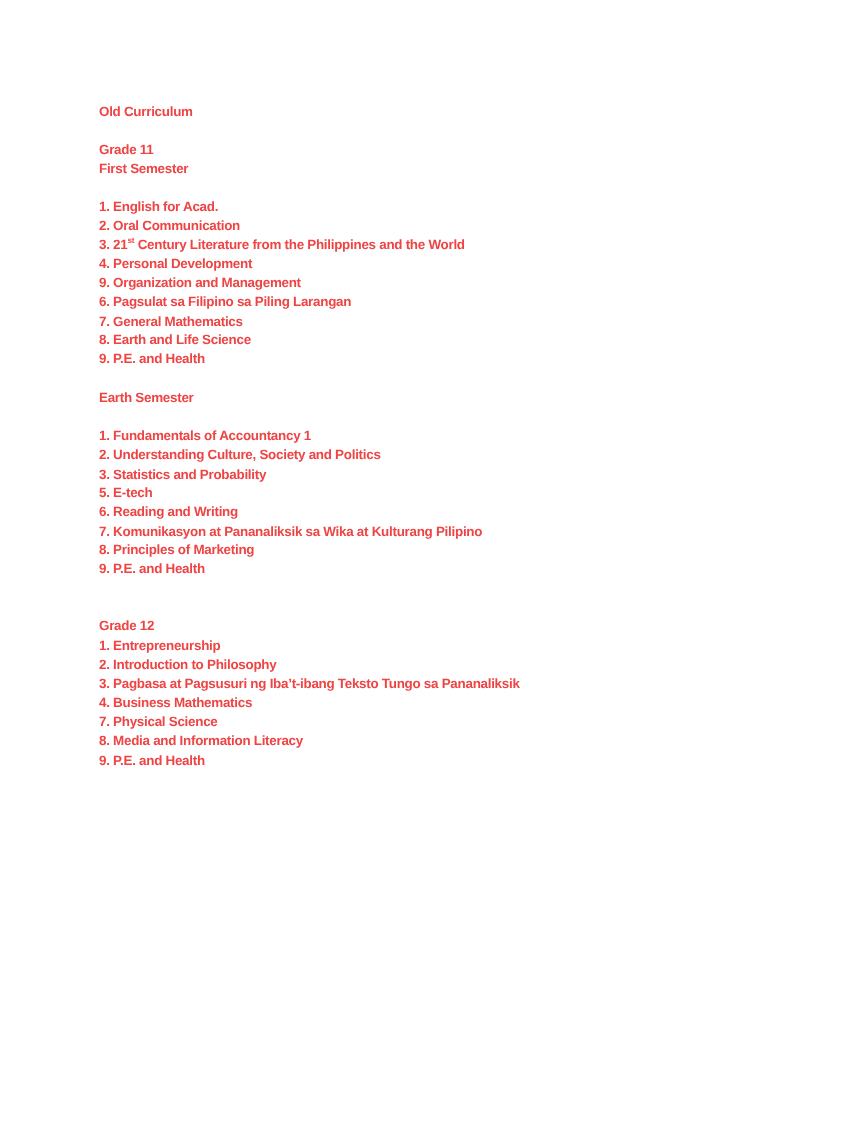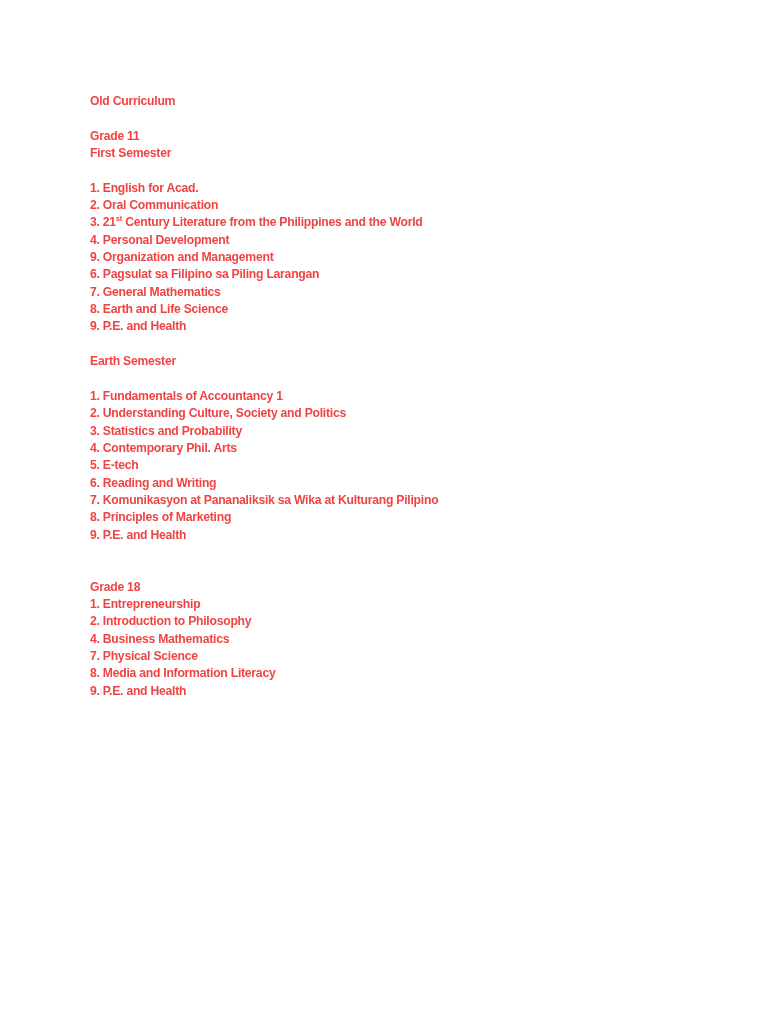--- a/index.html
+++ b/index.html
@@ -41,31 +41,31 @@
   </div>
   <div class="blank"></div>
 
   <div class="line heading">Earth Semester</div>
   <div class="blank"></div>
 
   <div>
     <div class="line item">1. Fundamentals of Accountancy 1</div>
     <div class="line item">2. Understanding Culture, Society and Politics</div>
     <div class="line item">3. Statistics and Probability</div>
-    <div class="line item">4. Contemporary Phil. Arts</div>
     <div class="line item">5. E-tech</div>
     <div class="line item">6. Reading and Writing</div>
     <div class="line item">7. Komunikasyon at Pananaliksik sa Wika at Kulturang Pilipino</div>
     <div class="line item">8. Principles of Marketing</div>
     <div class="line item">9. P.E. and Health</div>
   </div>
   <div class="blank2"></div>
 
-  <div class="line heading">Grade 18</div>
+  <div class="line heading">Grade 12</div>
   <div>
     <div class="line item">1. Entrepreneurship</div>
     <div class="line item">2. Introduction to Philosophy</div>
+    <div class="line item">3. Pagbasa at Pagsusuri ng Iba’t-ibang Teksto Tungo sa Pananaliksik</div>
     <div class="line item">4. Business Mathematics</div>
     <div class="line item">7. Physical Science</div>
     <div class="line item">8. Media and Information Literacy</div>
     <div class="line item">9. P.E. and Health</div>
   </div>
 </div>
 
 </body></html>

